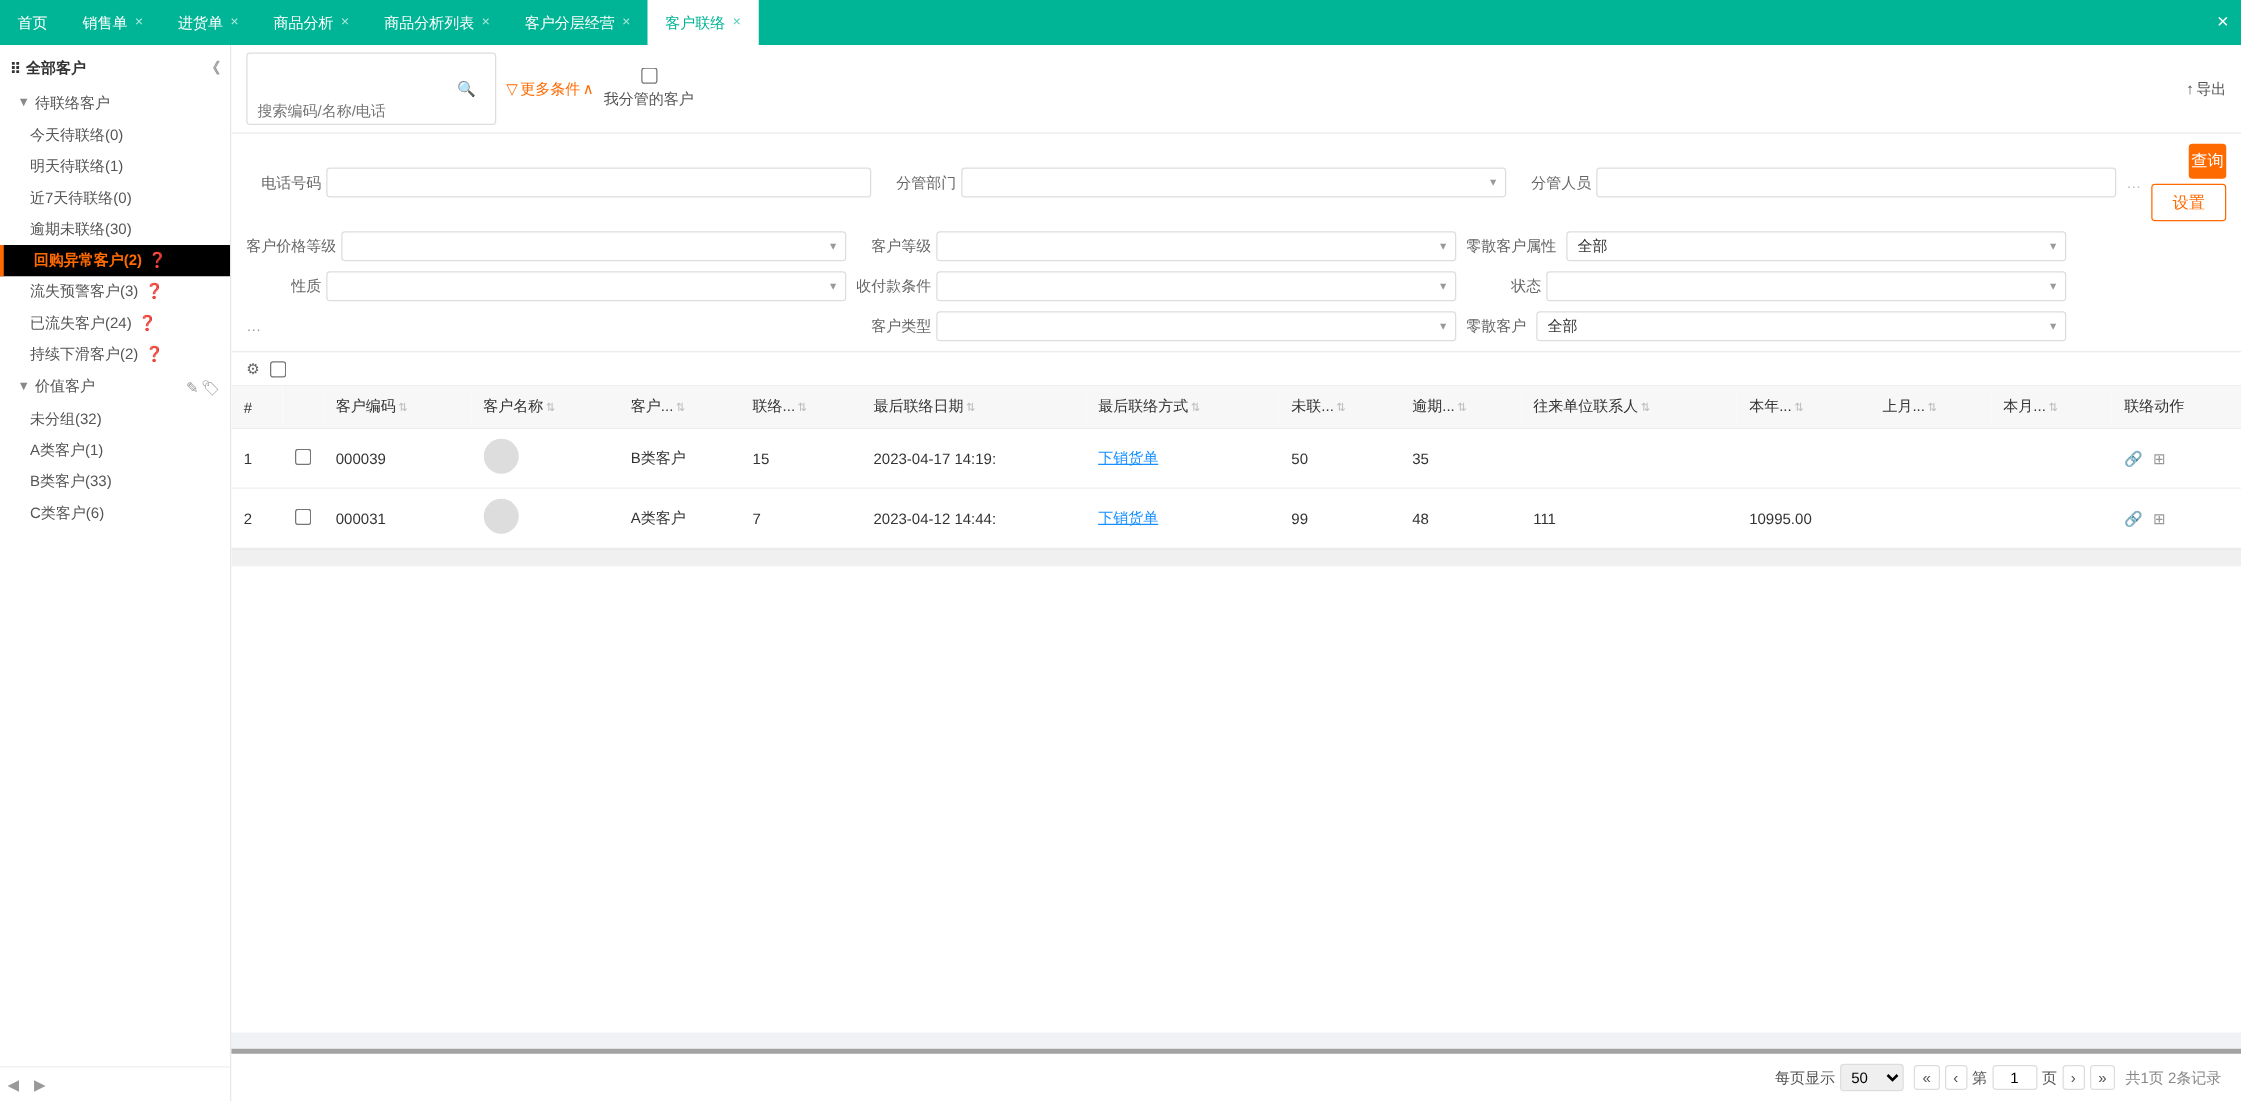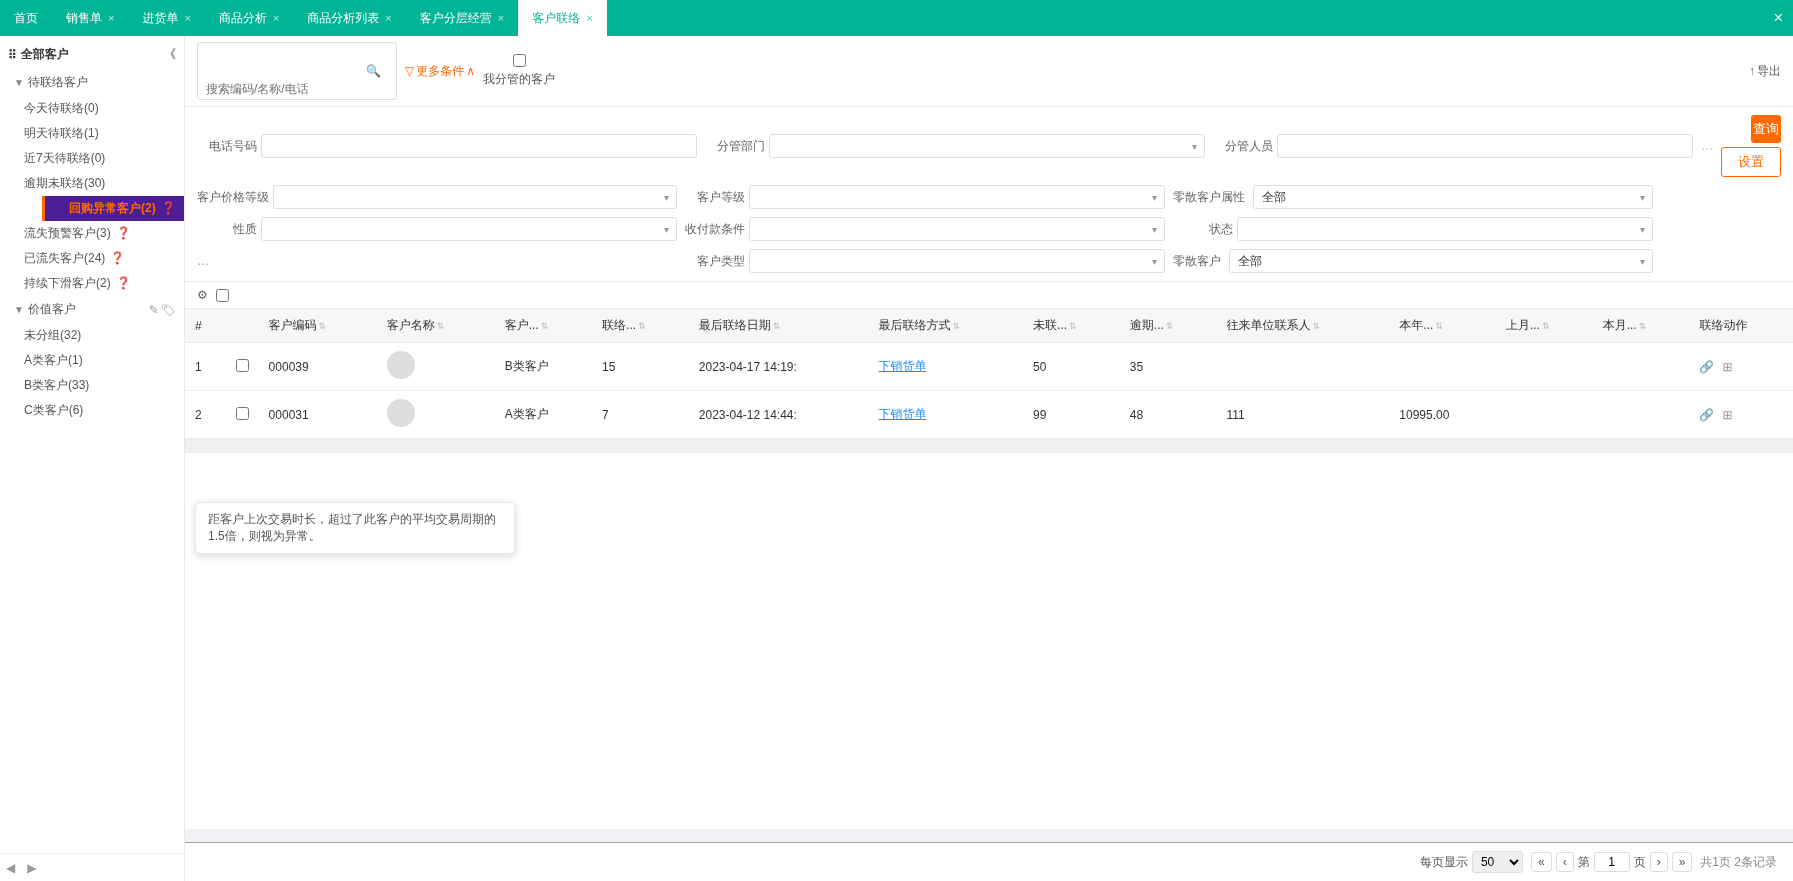--- a/index.html
+++ b/index.html
@@ -100,21 +100,21 @@
       color: #555;
       cursor: pointer;
     }
     .sidebar-group-label .arrow { margin-right: 4px; color: #888; font-size: 10px; }
     .sidebar-item {
       padding: 4px 8px 4px 24px;
       color: #555;
       cursor: pointer;
       white-space: nowrap;
     }
-    .sidebar-item.active { background: #4c1d95; color: #ff6a00; font-weight: bold; border-left: 3px solid #ff6a00; margin-left: 42px; }
+    .sidebar-item.active { background: #000000; color: #ff6a00; font-weight: bold; border-left: 3px solid #ff6a00; }
     .sidebar-subgroup {
       padding: 5px 8px 5px 14px;
       color: #555;
       cursor: pointer;
       display: flex;
       align-items: center;
     }
     .sidebar-subgroup .arrow { margin-right: 4px; color: #888; font-size: 10px; }
     .sidebar-subgroup-edit { margin-left: auto; color: #999; }
 
@@ -330,21 +330,21 @@
       font-size: 12px;
       max-width: 320px;
       top: 220px;
       left: 10px;
       z-index: 100;
     }
 
     
     .pagination {
       background: #fff;
-      border-top: 1px solid #a3a3a3;
+      border-top: 4px solid #a3a3a3;
       padding: 8px 16px;
       display: flex;
       align-items: center;
       justify-content: flex-end;
       gap: 8px;
       margin-top: 13px;
     }
     .pagination .per-page { display: flex; align-items: center; gap: 4px; color: #555; }
     .pagination select { border: 1px solid #ddd; border-radius: 3px; padding: 2px 4px; font-size: 12px; }
     .pagination .page-nav {
@@ -608,23 +608,20 @@
             <select><option>全部</option></select>
             <span class="chevron">▾</span>
           </div>
         </div>
         <div style="width:120px;"></div>
       </div>
     </div>
 
     <div class="table-area" style="position:relative;">
 
-      <div class="tooltip-box">
-        <span>距客户上次交易时长，超过了此客户的平均交易周期的1.5倍，则视为异常。</span>
-      </div>
 
       <div class="table-toolbar">
         <span class="gear-icon">⚙</span>
         <input type="checkbox" style="">
       </div>
       <table>
         <thead>
           <tr>
             <th>#</th>
             <th class="checkbox-cell"></th>

